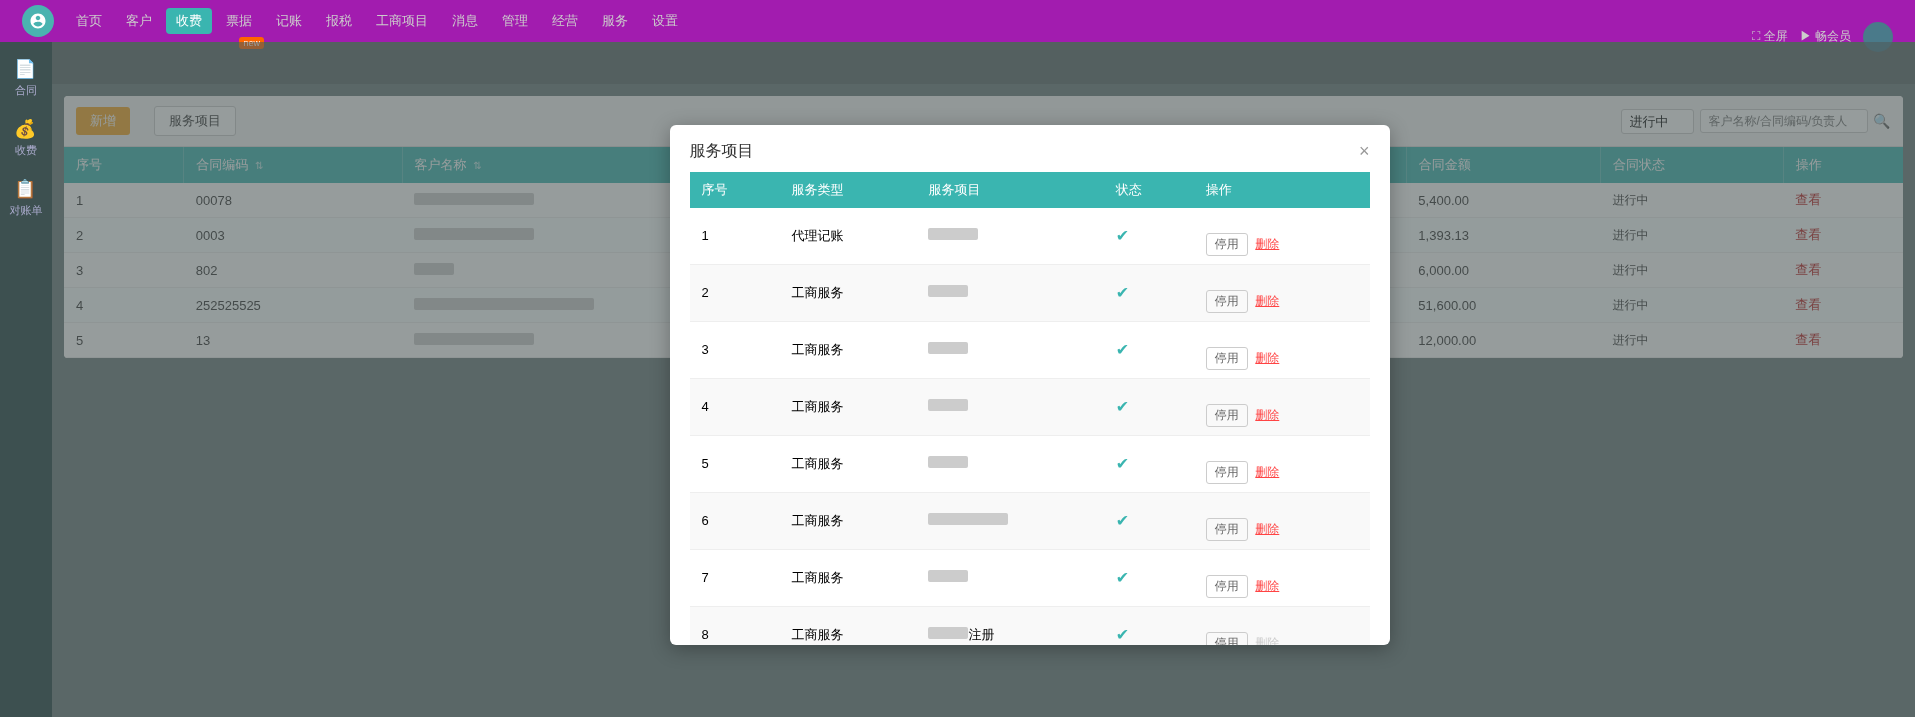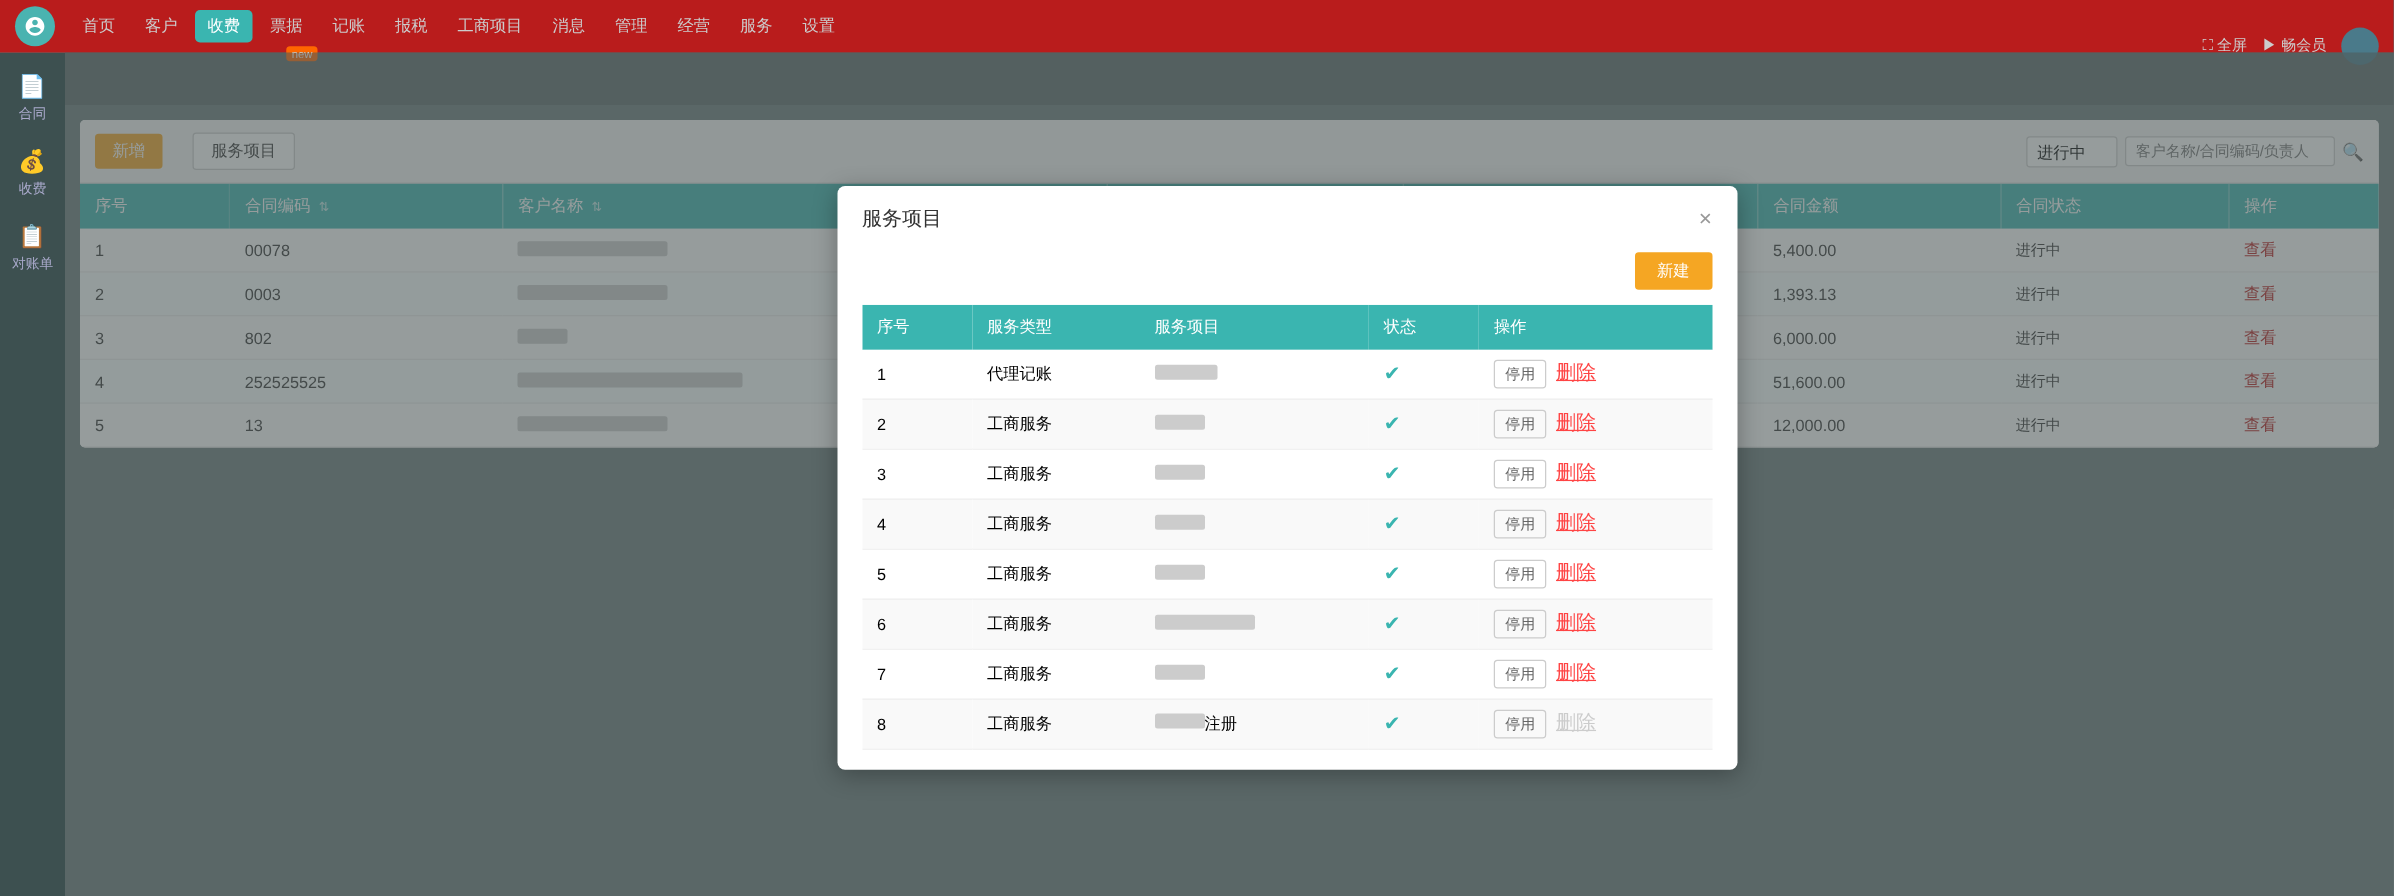--- a/index.html
+++ b/index.html
@@ -1,24 +1,24 @@
 <!DOCTYPE html>
 <html><head>
   <meta charset="utf-8">
   <style>
     * { box-sizing: border-box; margin: 0; padding: 0; }
     body { font-family: "Microsoft YaHei", "PingFang SC", sans-serif; font-size: 13px; background: #5a6a6a; overflow: hidden; }
 
     
     .top-nav {
-      background: #b91c1c;
+      background: #a21caf;
       height: 42px;
       display: flex;
       align-items: center;
-      padding: 0 12px;
+      padding: 0 22px;
       gap: 4px;
       position: relative;
     }
     .nav-logo {
       width: 32px; height: 32px;
       background: #4ab3b0;
       border-radius: 50%;
       display: flex; align-items: center; justify-content: center;
       margin-right: 8px;
       flex-shrink: 0;
@@ -311,22 +311,23 @@
       border-radius: 3px;
       cursor: pointer;
       font-size: 12px;
       margin-right: 4px;
     }
     .btn-delete {
       color: #ff4444;
       background: none;
       border: none;
       cursor: pointer;
-      font-size: 16px;
+      font-size: 12px;
       text-decoration: underline;
+      margin-top: 20px;
     }
     .scrollbar-area {
       position: relative;
     }
     
     .modal-body::-webkit-scrollbar { width: 6px; }
     .modal-body::-webkit-scrollbar-track { background: #f0f0f0; }
     .modal-body::-webkit-scrollbar-thumb { background: #bbb; border-radius: 3px; }
   </style>
 </head>
@@ -462,23 +463,20 @@
     </table>
   </div>
 
   <div class="overlay-backdrop"></div>
 
   <div class="modal">
     <div class="modal-header">
       <span class="modal-title">服务项目</span>
       <button class="modal-close">×</button>
     </div>
-    <div class="modal-toolbar">
-      <button class="btn-modal-new">新建</button>
-    </div>
     <div class="modal-body scrollbar-area">
       <table class="modal-table">
         <thead>
           <tr>
             <th>序号</th>
             <th>服务类型</th>
             <th>服务项目</th>
             <th>状态</th>
             <th>操作</th>
           </tr>

